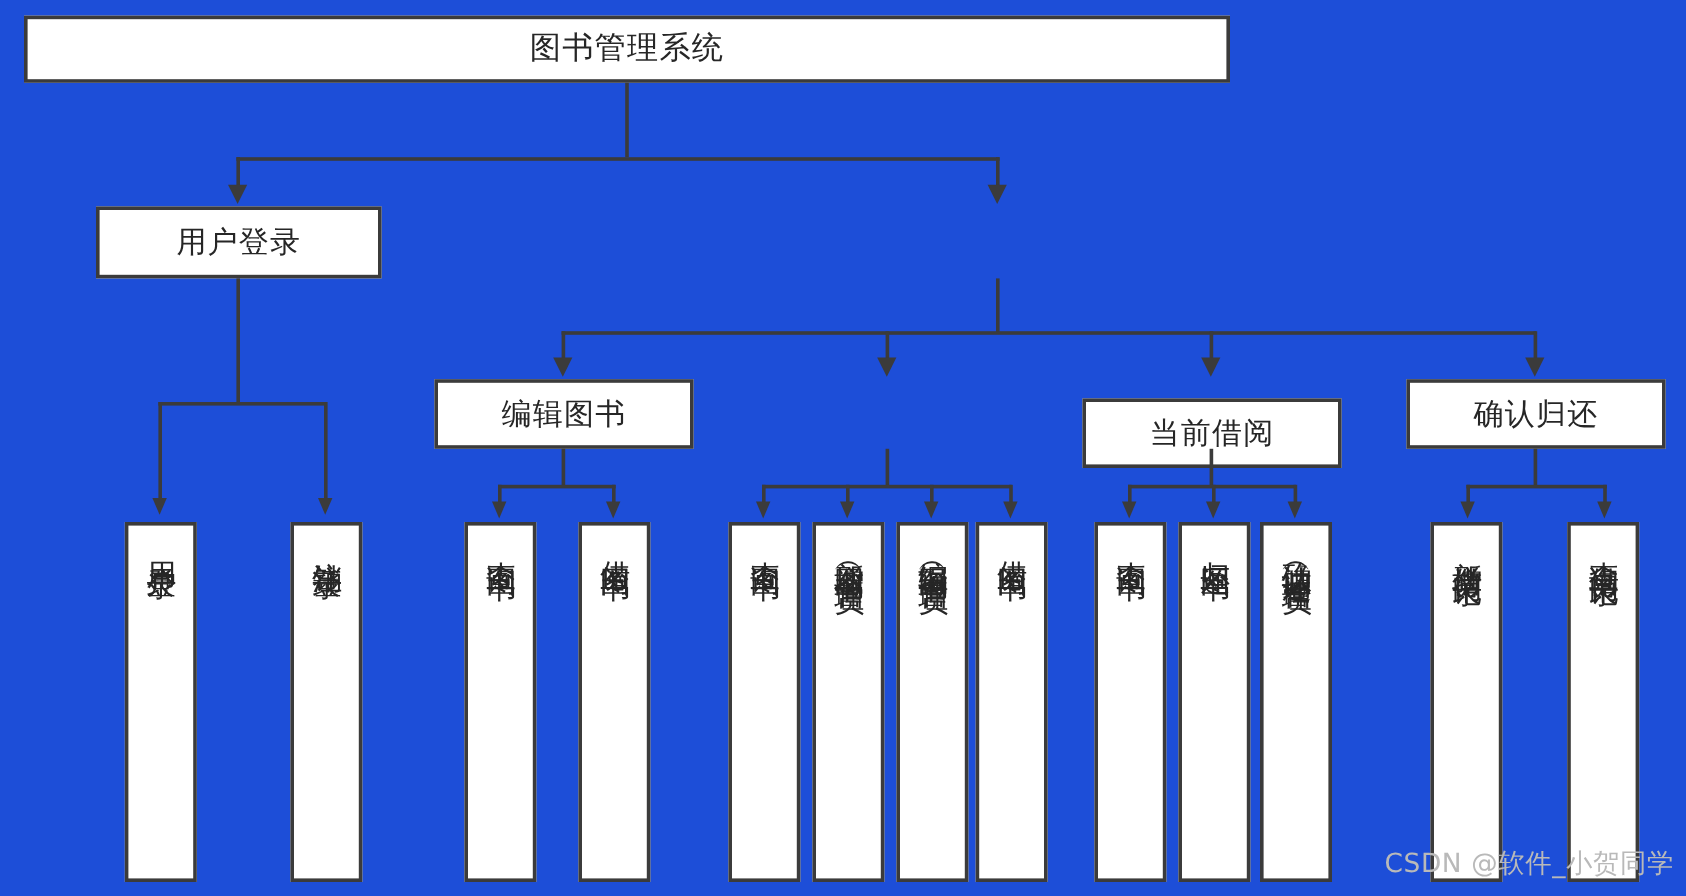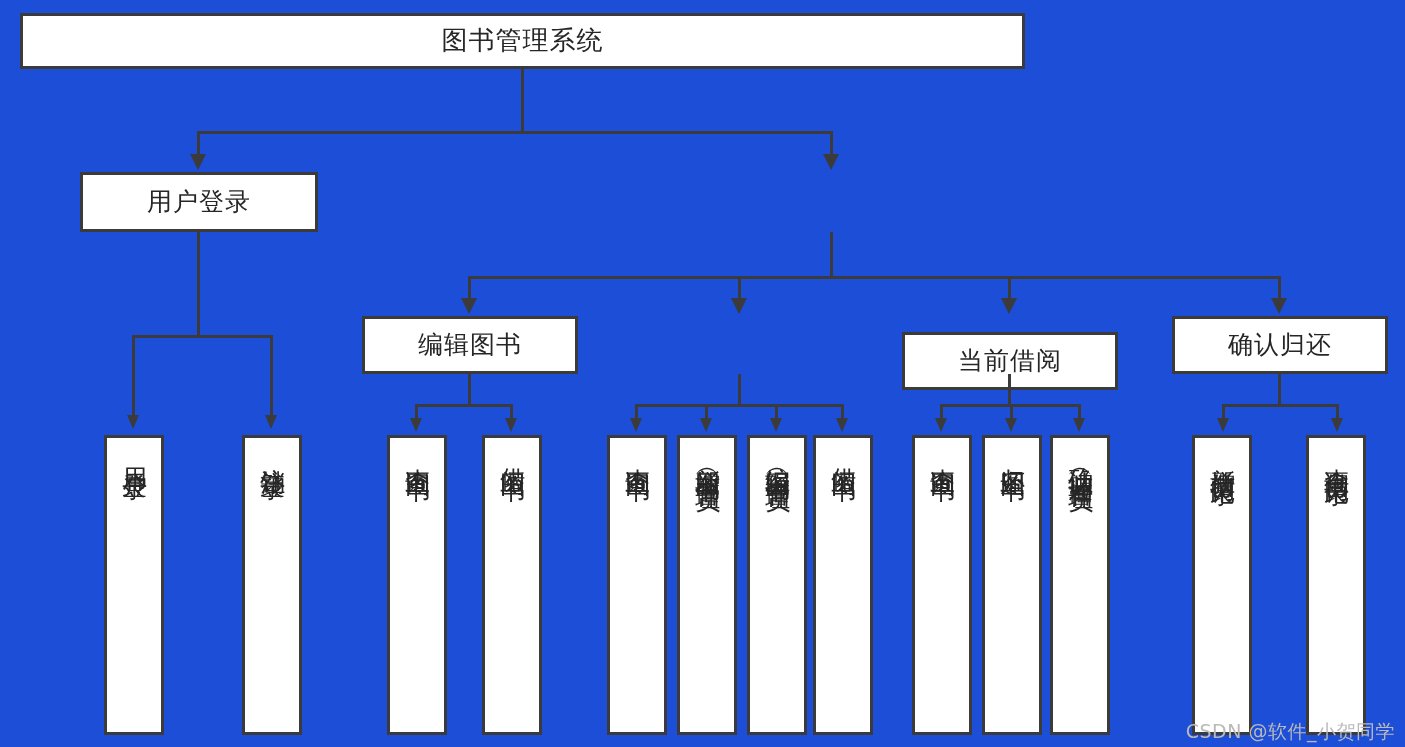--- a/index.html
+++ b/index.html
@@ -79,22 +79,22 @@
   .arrow.slim {
     border-left-width: 6px;
     border-right-width: 6px;
     border-top-width: 14px;
   }
 
   
   #watermark {
     position: absolute;
     right: 10px;
-    bottom: 2px;
-    font-size: 19px;
+    bottom: 12px;
+    font-size: 22px;
     color: #b9b9b9;
     white-space: nowrap;
     letter-spacing: 0.5px;
     font-family: "DejaVu Sans", "Liberation Sans", sans-serif;
   }
 </style>
 </head>
 <body>
 
 <div id="canvas">

